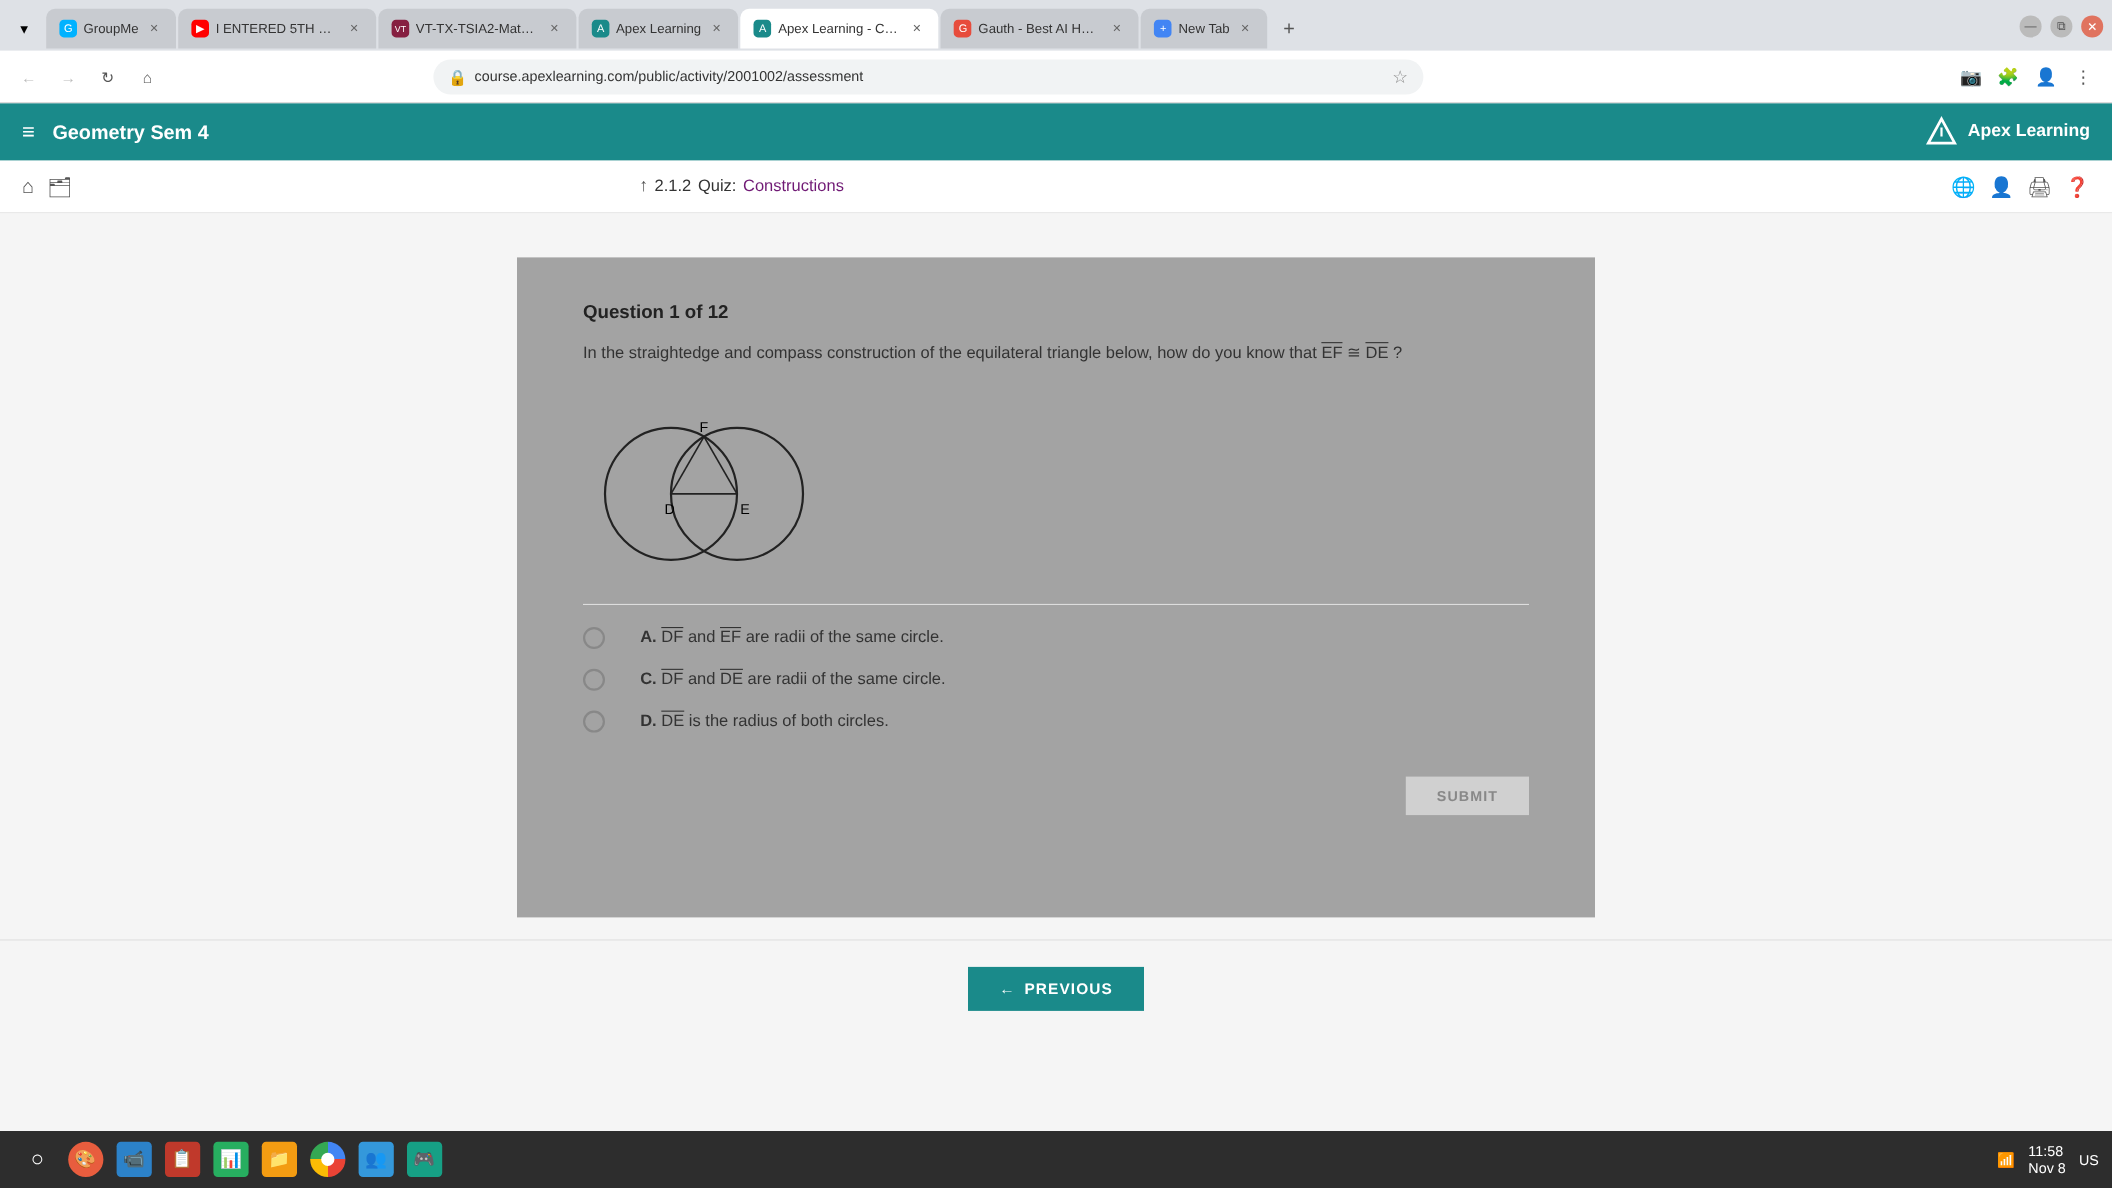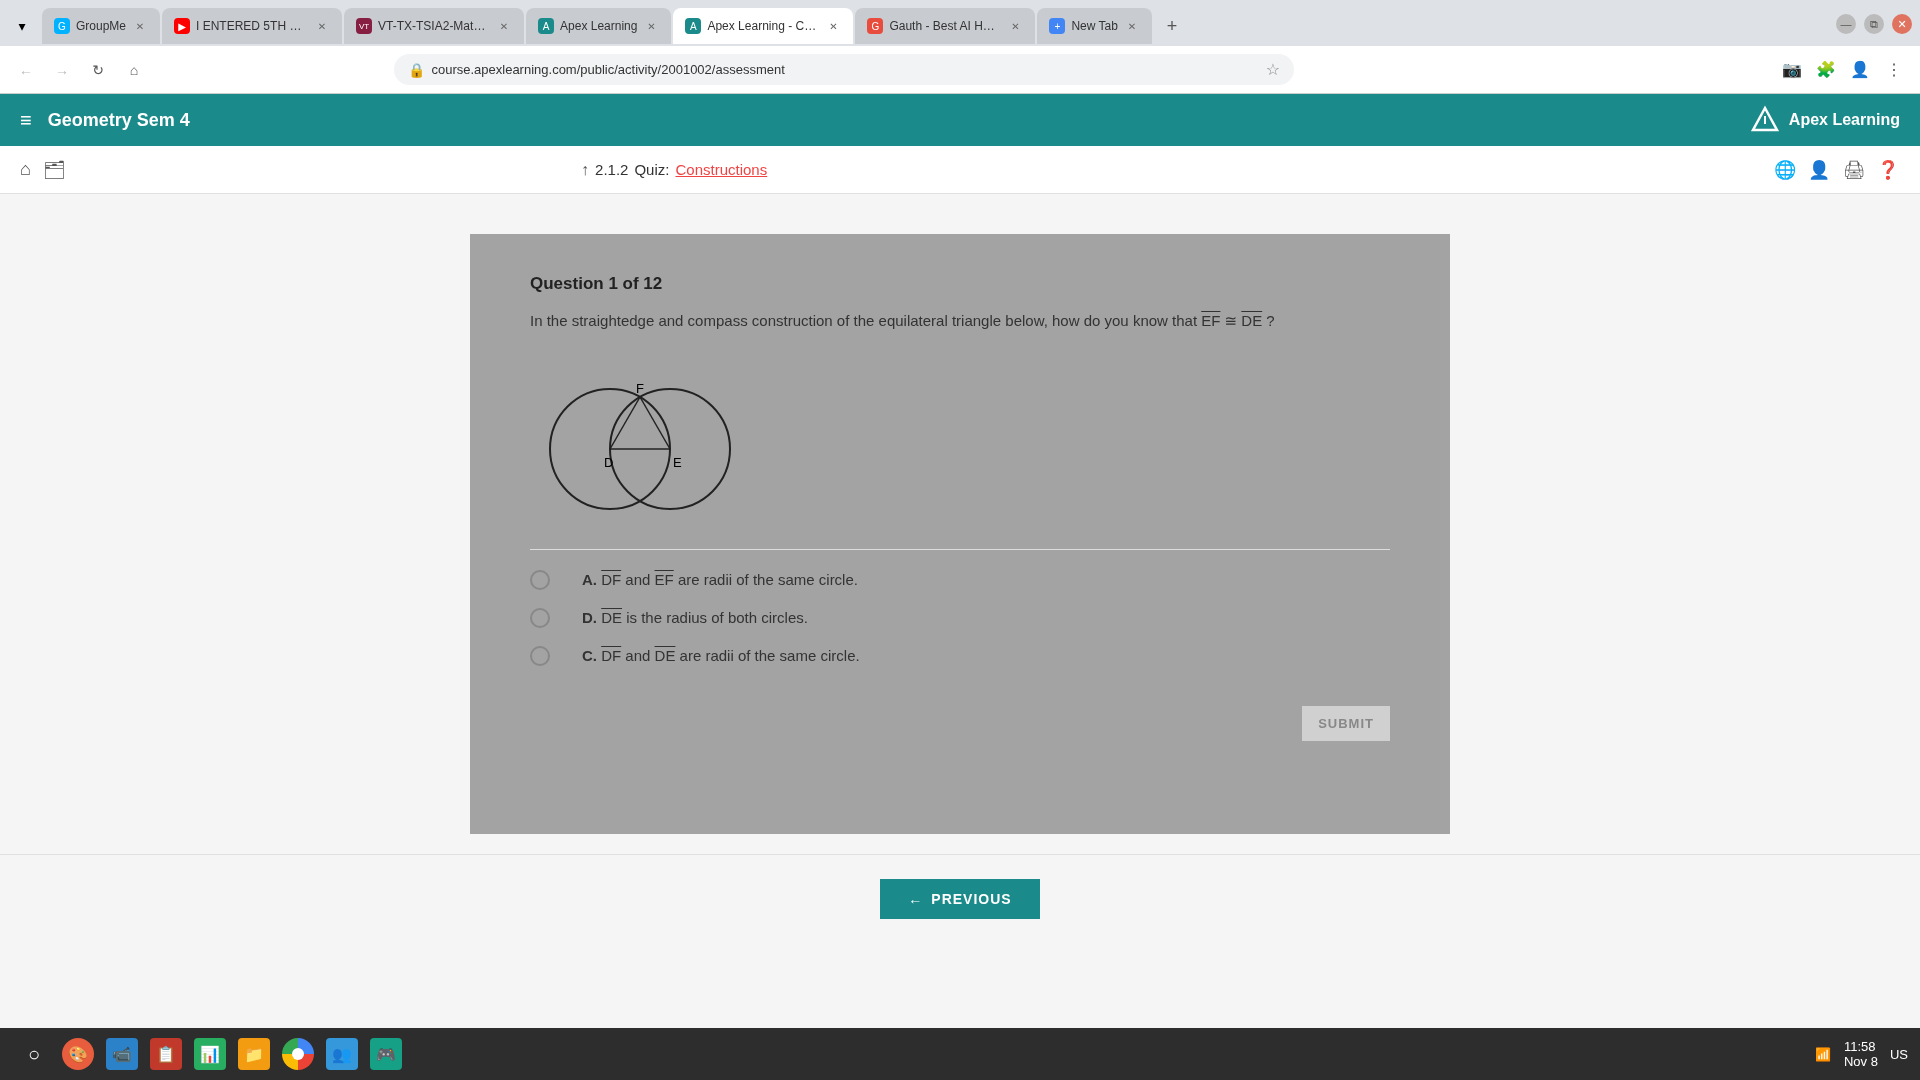--- a/index.html
+++ b/index.html
@@ -183,21 +183,21 @@
       display: flex; align-items: center; gap: 6px;
       margin: 0 auto;
       font-size: 15px; color: #333;
     }
 
     .quiz-nav-center .arrow-up {
       font-size: 16px; color: #555;
     }
 
     .quiz-title { font-weight: 500; }
-    .quiz-subtitle { color: #ef4444; text-decoration: underline; }
+    .quiz-subtitle { color: #701a75; }
 
     .nav-right-icons {
       display: flex; gap: 12px; align-items: center; margin-left: auto;
     }
 
     .nav-right-icon {
       font-size: 18px; color: #555; cursor: pointer;
     }
 
     
@@ -269,21 +269,21 @@
     .submit-row {
       display: flex;
       justify-content: flex-end;
       margin-top: 40px;
     }
 
     .submit-btn {
       background: #d0d0d0;
       color: #888;
       border: none;
-      padding: 10px 16px;
+      padding: 10px 28px;
       font-size: 13px;
       font-weight: 600;
       letter-spacing: 1px;
       cursor: default;
       text-transform: uppercase;
     }
 
     
     .bottom-nav {
       background: #f5f5f5;
@@ -512,37 +512,37 @@
             <span> and </span>
             <span><span class="overline">EF</span></span>
             <span> are radii of the same circle.</span>
           </span>
         </li>
 
 
         <li class="choice-item">
           <div class="radio-circle"></div>
           <span>
-            <strong>D.</strong>
-            <span> <span class="overline">DE</span></span>
-            <span> is the radius of both circles.</span>
-          </span>
-        </li>
-
-        <li class="choice-item">
-          <div class="radio-circle"></div>
-          <span>
             <strong>C.</strong>
             <span> <span class="overline">DF</span></span>
             <span> and </span>
             <span><span class="overline">DE</span></span>
             <span> are radii of the same circle.</span>
           </span>
         </li>
 
+        <li class="choice-item">
+          <div class="radio-circle"></div>
+          <span>
+            <strong>D.</strong>
+            <span> <span class="overline">DE</span></span>
+            <span> is the radius of both circles.</span>
+          </span>
+        </li>
+
       </ul>
 
       <div class="submit-row">
         <button class="submit-btn">SUBMIT</button>
       </div>
 
     </div>
 
     <div class="bottom-nav">
       <button class="prev-btn">

